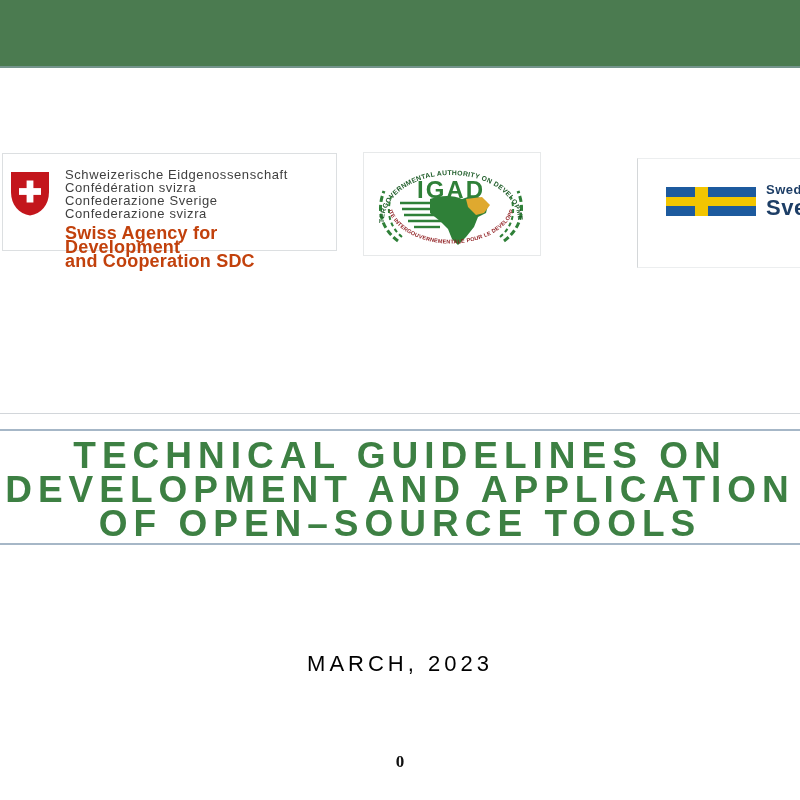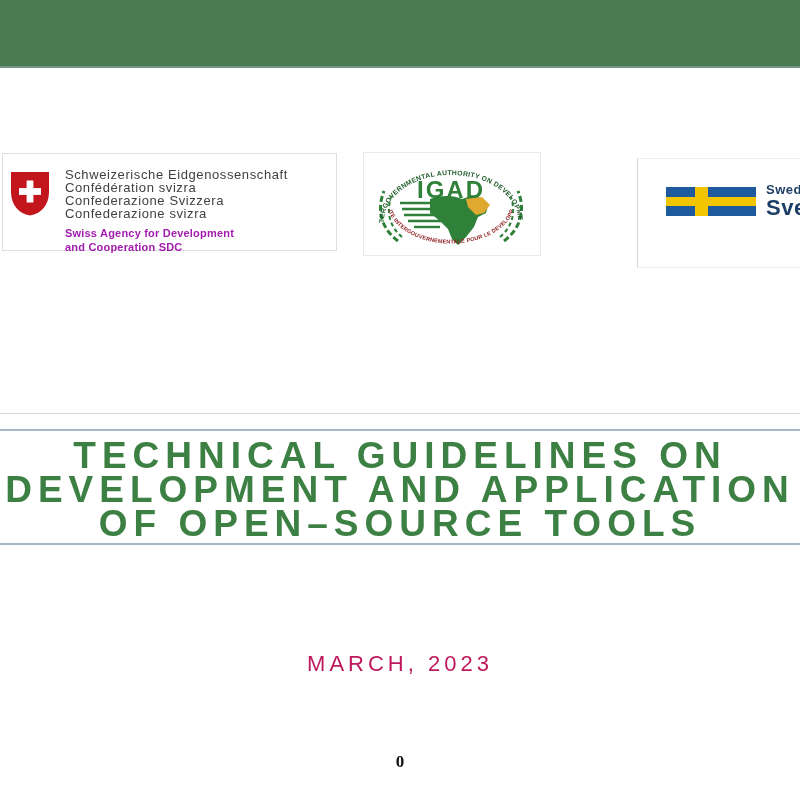--- a/index.html
+++ b/index.html
@@ -7,21 +7,21 @@
     width:800px;height:800px;overflow:hidden;position:relative;background:#ffffff;
     font-family:"Liberation Sans", sans-serif;
   }
   .abs{position:absolute;}
   
   .topbar{left:0;top:0;width:800px;height:66px;background:#4b7b50;border-bottom:2px solid #74948c;}
   
   .sdc-box{left:2px;top:153px;width:333px;height:96px;background:#fff;border:1px solid #dcdfe1;}
   .sdc-shield{left:7px;top:17px;}
   .sdc-names{left:62px;top:14px;font-size:13px;line-height:13px;color:#3f3f3f;letter-spacing:.6px;}
-  .sdc-agency{left:62px;top:72px;font-size:11px;line-height:14px;font-weight:bold;color:#a21caf;letter-spacing:.2px;}
+  .sdc-agency{left:62px;top:72px;font-size:18px;line-height:14px;font-weight:bold;color:#c2410c;letter-spacing:.2px;}
   
   .igad-box{left:363px;top:152px;width:176px;height:102px;background:#fff;border:1px solid #e7e9ea;}
   
   .sweden-box{left:637px;top:158px;width:200px;height:108px;background:#fff;border-left:1px solid #d4d7d9;border-top:1px solid #eceeef;border-bottom:1px solid #eceeef;}
   .sweden-flag{left:28px;top:28px;width:90px;height:29px;position:absolute;}
   .sweden-flag .field{position:absolute;left:0;top:0;width:90px;height:29px;background:#1d5a9e;}
   .sweden-flag .v{position:absolute;left:29px;top:0;width:13px;height:29px;background:#f2c500;}
   .sweden-flag .h{position:absolute;left:0;top:10px;width:90px;height:9px;background:#f2c500;}
   .sweden-words{left:128px;top:24px;position:absolute;color:#1d3e66;white-space:nowrap;}
   .sweden-words .en{font-size:13px;font-weight:bold;letter-spacing:.5px;line-height:14px;}
@@ -33,41 +33,41 @@
   .rule-blue-bottom{top:543px;height:2px;background:#a6b7c7;}
   
   .title-block{
     top:439px;left:50%;transform:translateX(-50%);
     width:1200px;text-align:center;
     color:#3d8043;font-weight:bold;font-size:37px;line-height:34px;
     letter-spacing:6px;white-space:nowrap;
   }
   .title-block div{white-space:nowrap;}
   
-  .date-line{top:651px;left:0;width:800px;text-align:center;color:#be185d;
+  .date-line{top:651px;left:0;width:800px;text-align:center;color:#000000;
     font-size:22px;letter-spacing:4px;}
   
   .page-number{top:752px;left:0;width:800px;text-align:center;color:#111;
     font-family:"Liberation Serif", serif;font-size:17px;font-weight:bold;}
 </style>
 </head>
 <body>
 
 <div class="abs topbar"></div>
 
 <div class="abs sdc-box">
   <svg class="abs sdc-shield" width="40" height="46" viewBox="0 0 40 46">
     <path d="M1,1 h38 v20 c0,13.5 -8,21.5 -19,23.5 C9,42.5 1,34.5 1,21 Z" fill="#c3161c"></path>
     <rect x="16.6" y="9.5" width="6.8" height="22" fill="#ffffff"></rect>
     <rect x="9" y="17.1" width="22" height="6.8" fill="#ffffff"></rect>
   </svg>
   <div class="abs sdc-names">
     <div>Schweizerische Eidgenossenschaft</div>
     <div>Confédération svizra</div>
-    <div>Confederazione Svizzera</div>
+    <div>Confederazione Sverige</div>
     <div>Confederazione svizra</div>
   </div>
   <div class="abs sdc-agency">
     <div>Swiss Agency for Development</div>
     <div>and Cooperation SDC</div>
   </div>
 </div>
 
 <div class="abs igad-box">
   <svg width="174" height="100" viewBox="0 0 174 100">

